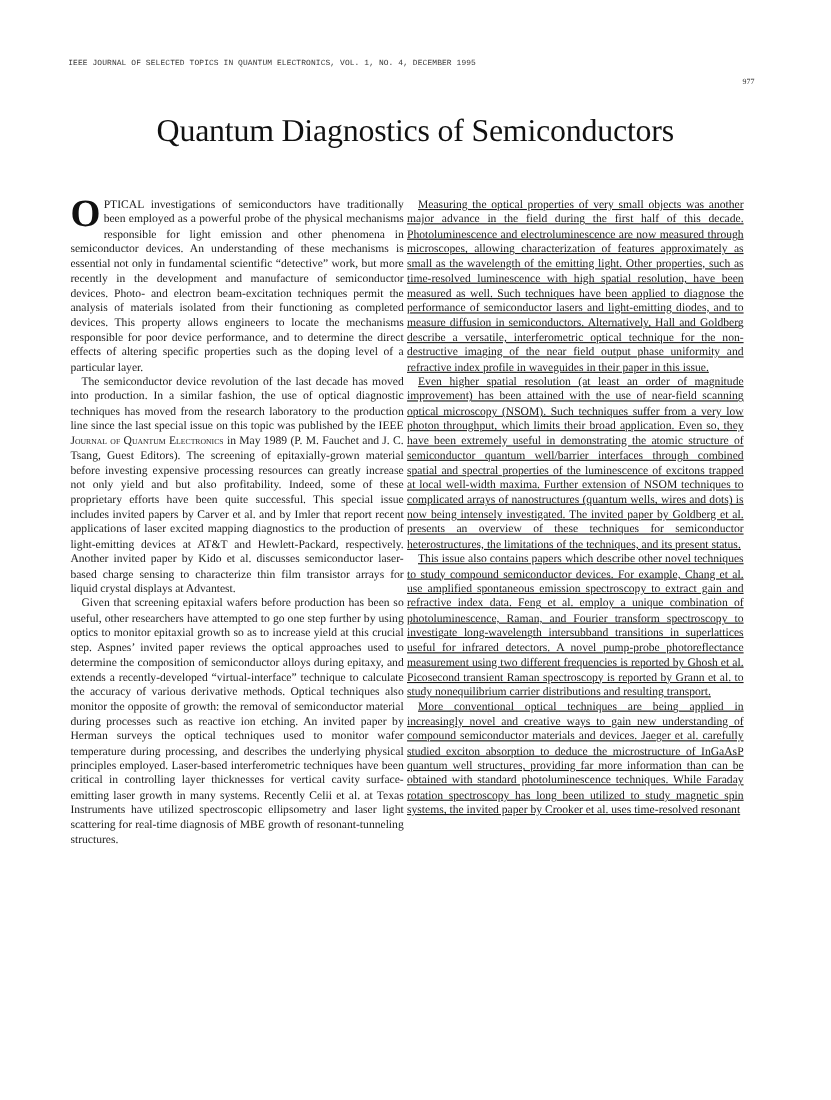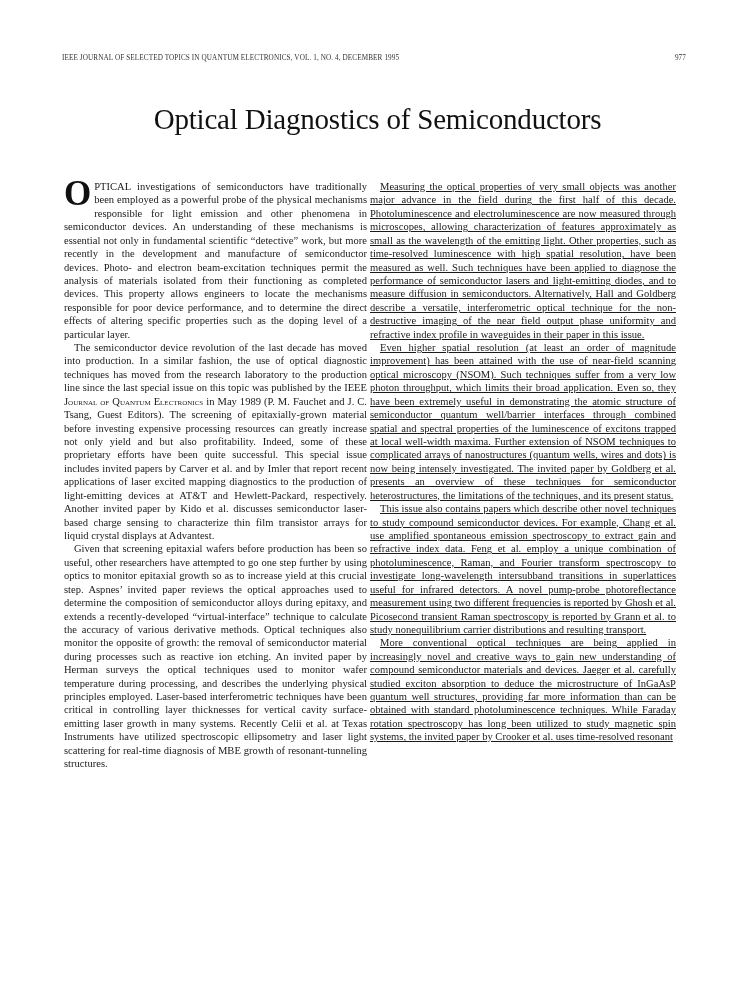--- a/index.html
+++ b/index.html
@@ -1,37 +1,37 @@
 <!DOCTYPE html>
 <html><head>
   <meta charset="utf-8">
   <style>
     html, body { margin: 0; padding: 0; background: #ffffff; }
     body { width: 755px; height: 1000px; position: relative; overflow: hidden; font-family: "Liberation Serif", "DejaVu Serif", serif; color: #1a1a1a; }
     .running-head { position: absolute; top: 54px; left: 62px; width: 624px; height: 12px; font-size: 7.2px; letter-spacing: 0.1px; color: #333; }
-    .running-head .journal { position: absolute; left: 0; top: 0; white-space: nowrap; }
-    .running-head .page-num { position: absolute; right: 0; top: 0; }
+    .running-head .journal { position: absolute; left: 0; top: 0; white-space: nowrap; font-family: Liberation Mono, monospace; }
+    .running-head .page-num { position: absolute; right: 0; top: 16px; }
     .title { position: absolute; top: 84px; left: 0; width: 755px; text-align: center; font-size: 29px; font-weight: normal; letter-spacing: -0.2px; color: #111; }
     .col { position: absolute; top: 180px; width: 303px; font-size: 10.55px; line-height: 13.42px; text-align: justify; hyphens: manual; }
     .col-left { left: 64px; }
     .col-right { left: 370px; width: 306px; text-decoration: underline; }
     .col p { margin: 0; text-indent: 10px; }
     .col p.first { text-indent: 0; }
     .dropcap { float: left; font-size: 35px; line-height: 26px; font-weight: bold; margin: 1px 3px 0 0; color: #111; }
     .smallcaps { font-variant: small-caps; }
   </style>
 </head>
 <body>
 
 <div class="running-head">
   <span class="journal">IEEE JOURNAL OF SELECTED TOPICS IN QUANTUM ELECTRONICS, VOL. 1, NO. 4, DECEMBER 1995</span>
   <span class="page-num">977</span>
 </div>
 
-<h1 class="title">Optical Diagnostics of Semiconductors</h1>
+<h1 class="title">Quantum Diagnostics of Semiconductors</h1>
 
 <div class="col col-left">
   <p class="first">
     <span class="dropcap">O</span><span>PTICAL investigations of semiconductors have traditionally been employed as a powerful probe of the physical mechanisms responsible for light emission and other phenomena in semiconductor devices. An understanding of these mechanisms is essential not only in fundamental scientific “detective” work, but more recently in the development and manufacture of semiconductor devices. Photo- and electron beam-excitation techniques permit the analysis of materials isolated from their functioning as completed devices. This property allows engineers to locate the mechanisms responsible for poor device performance, and to determine the direct effects of altering specific properties such as the doping level of a particular layer.</span>
   </p>
   <p>
     <span>The semiconductor device revolution of the last decade has moved into production. In a similar fashion, the use of optical diagnostic techniques has moved from the research laboratory to the production line since the last special issue on this topic was published by the IEEE </span><span class="smallcaps">Journal of Quantum Electronics</span><span> in May 1989 (P. M. Fauchet and J. C. Tsang, Guest Editors). The screening of epitaxially-grown material before investing expensive processing resources can greatly increase not only yield and but also profitability. Indeed, some of these proprietary efforts have been quite successful. This special issue includes invited papers by Carver et al. and by Imler that report recent applications of laser excited mapping diagnostics to the production of light-emitting devices at AT&amp;T and Hewlett-Packard, respectively. Another invited paper by Kido et al. discusses semiconductor laser-based charge sensing to characterize thin film transistor arrays for liquid crystal displays at Advantest.</span>
   </p>
   <p>Given that screening epitaxial wafers before production has been so useful, other researchers have attempted to go one step further by using optics to monitor epitaxial growth so as to increase yield at this crucial step. Aspnes’ invited paper reviews the optical approaches used to determine the composition of semiconductor alloys during epitaxy, and extends a recently-developed “virtual-interface” technique to calculate the accuracy of various derivative methods. Optical techniques also monitor the opposite of growth: the removal of semiconductor material during processes such as reactive ion etching. An invited paper by Herman surveys the optical techniques used to monitor wafer temperature during processing, and describes the underlying physical principles employed. Laser-based interferometric techniques have been critical in controlling layer thicknesses for vertical cavity surface-emitting laser growth in many systems. Recently Celii et al. at Texas Instruments have utilized spectroscopic ellipsometry and laser light scattering for real-time diagnosis of MBE growth of resonant-tunneling structures.</p>
 </div>

